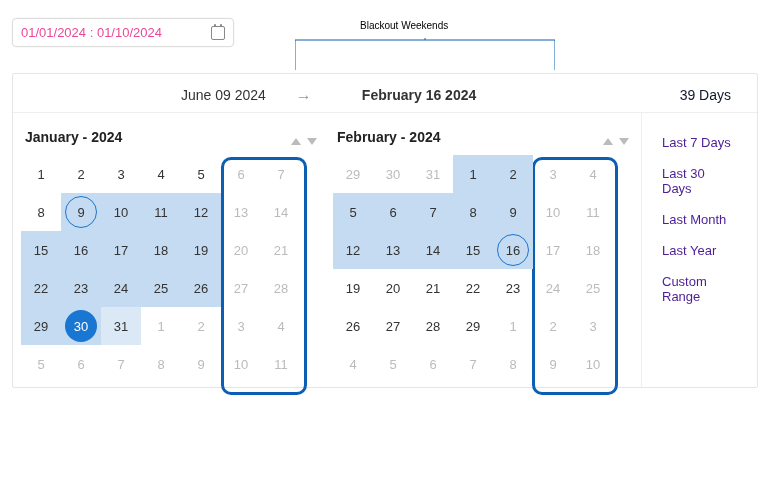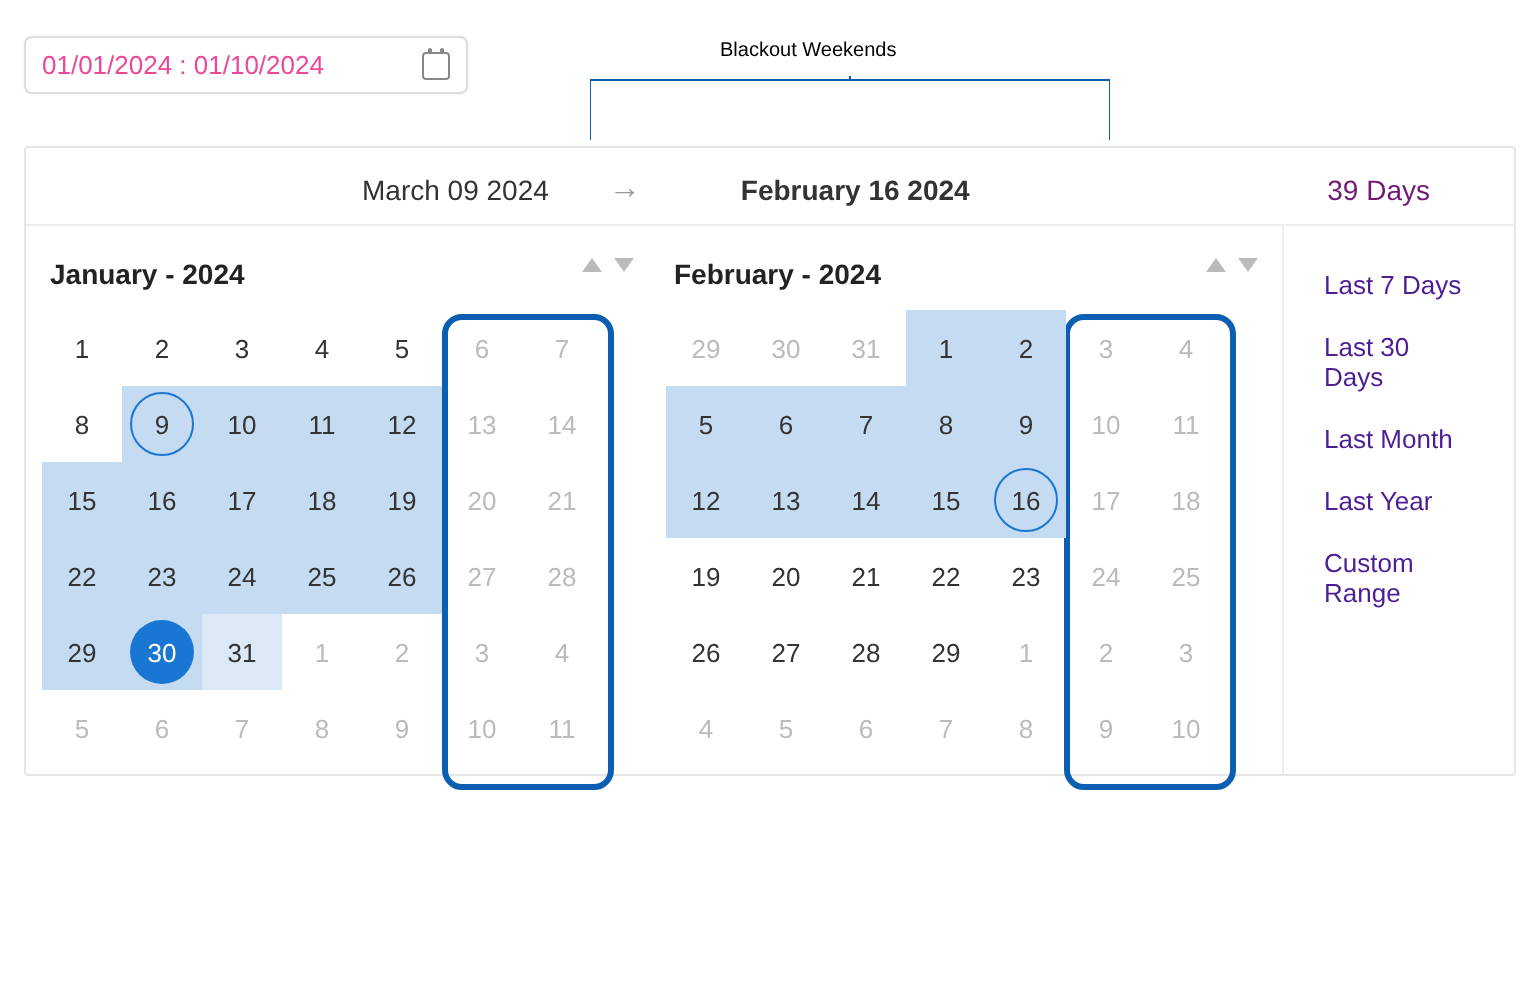--- a/index.html
+++ b/index.html
@@ -77,38 +77,38 @@
     display:flex;
     align-items:center;
     padding: 12px 18px 8px 18px;
     font-size: 14px;
     color:#333;
     gap: 30px;
   }
   .range-header .start-date { flex:0 0 auto; margin-left:150px; }
   .range-header .arrow { color:#999; font-size:16px; }
   .range-header .end-date { flex:0 0 auto; margin-left:20px;font-weight:bold; }
-  .range-header .days-count { margin-left:auto; margin-right:24px; color:#701a75; padding-right:0;}
+  .range-header .days-count { margin-left:auto; margin-right:8px; color:#0f172a; padding-right:0;}
   .body-row {
     display:flex;
     border-top:1px solid #eee;
   }
   .calendars {
     display:flex;
     padding: 8px 8px 4px 8px;
     gap: 12px;
     position: relative;
   }
   .month {
     width: 300px;
     position: relative;
   }
   .month-header {
     display:flex;
-    align-items:flex-start;
+    align-items:flex-end;
     padding: 8px 4px 10px 4px;
     font-weight:600;
     color:#222;
     font-size:14px;
   }
   .nav-arrows {
     margin-left:auto;
     display:flex;
     gap:6px;
   }
@@ -176,21 +176,21 @@
   </div>
 
   <div class="callout-label">Blackout Weekends</div>
   <svg class="callout-lines">
     <path d="M0 32 L0 2 L260 2 L260 32" stroke="#0c5eb3" fill="none" stroke-width="1"></path>
     <path d="M130 2 L130 -8" stroke="#0c5eb3" stroke-width="1"></path>
   </svg>
 
   <div class="picker-panel">
     <div class="range-header">
-      <span class="start-date">March 09 2024</span>
+      <span class="start-date">June 09 2024</span>
       <span class="arrow">→</span>
       <span class="end-date">February 16 2024</span>
       <span class="days-count">39 Days</span>
     </div>
     <div class="body-row">
       <div class="calendars" id="calendars">
         <div class="blackout-box" style="left:208px;top:44px;width:86px;height:238px"></div>
         <div class="blackout-box" style="left:519px;top:44px;width:86px;height:238px"></div>
       <div class="month">
             <div class="month-header">

